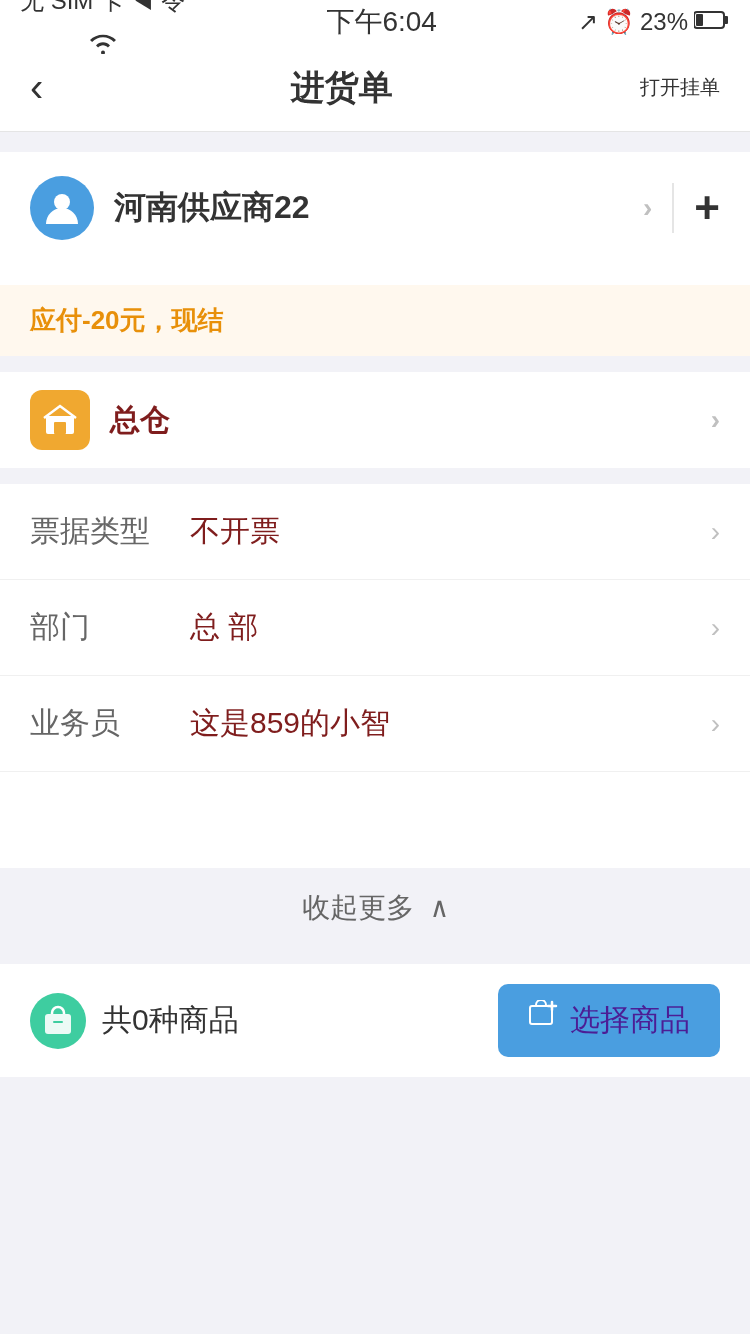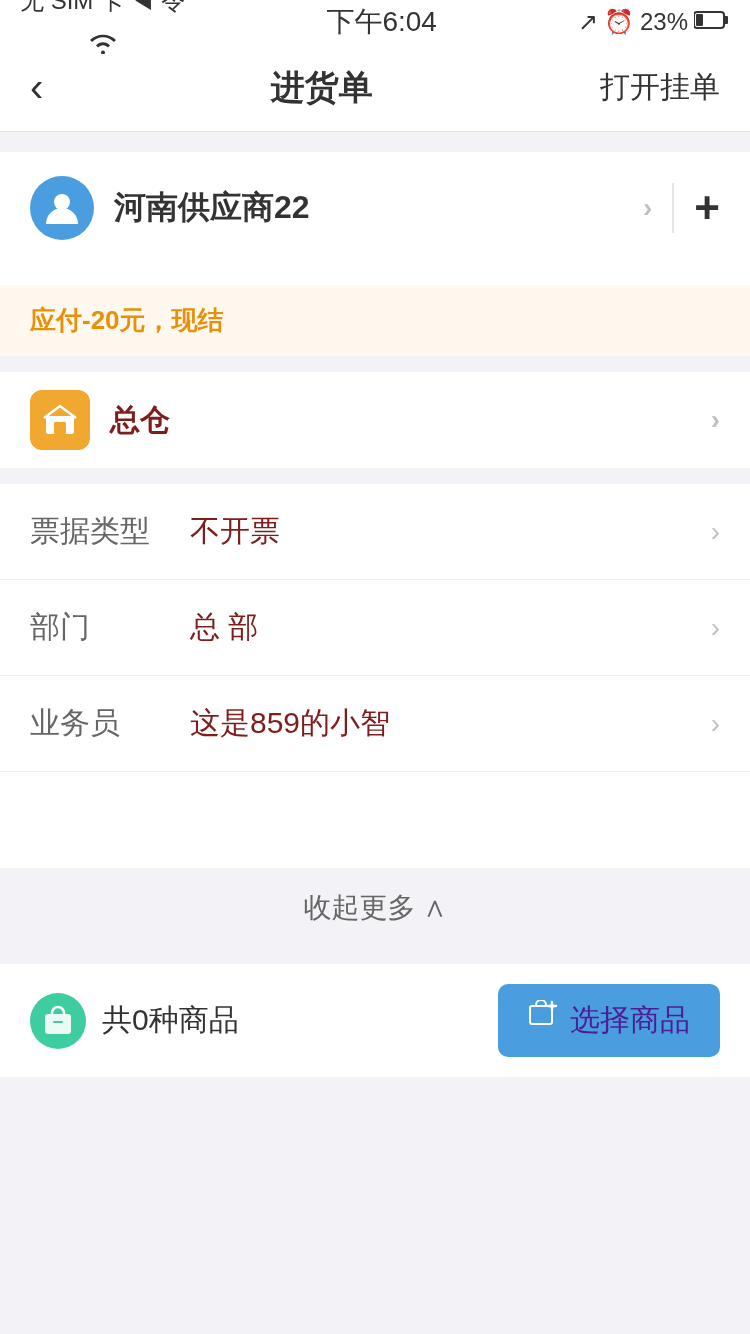--- a/index.html
+++ b/index.html
@@ -45,21 +45,21 @@
       font-size: 40px;
       color: #333;
       cursor: pointer;
     }
     .nav-title {
       font-size: 34px;
       font-weight: 600;
       color: #333;
     }
     .nav-action {
-      font-size: 30px;
+      font-size: 20px;
       color: #333;
     }
 
     
     .section-gap {
       width: 100%;
       height: 20px;
       background: #f2f2f7;
     }
 
@@ -179,20 +179,21 @@
 
     
     .collapse-row {
       background: #f2f2f7;
       height: 80px;
       display: flex;
       align-items: center;
       justify-content: center;
       font-size: 28px;
       color: #666;
+      font-family: Liberation Mono, monospace;
     }
 
     
     .bottom-bar {
       background: #fff;
       display: flex;
       align-items: center;
       justify-content: space-between;
       padding: 20px 30px;
       width: 100%;

